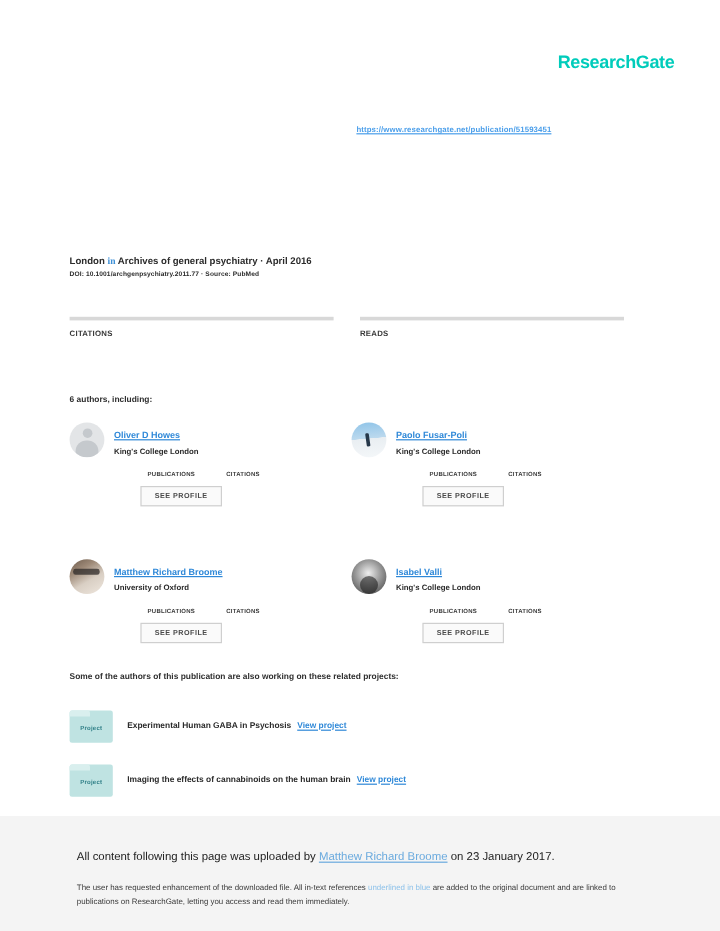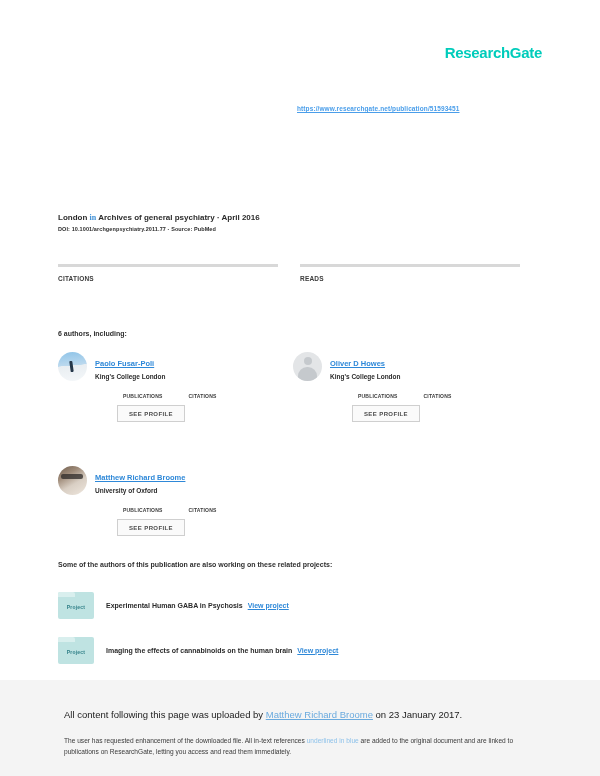--- a/index.html
+++ b/index.html
@@ -21,21 +21,21 @@
     width: 600px;
     height: 670px;
     background: #ffffff;
     box-sizing: border-box;
   }
 
   
   .rg-logo {
     position: absolute;
     top: 44px;
-    right: 58px;
+    right: 38px;
     font-size: 15px;
     font-weight: bold;
     letter-spacing: -0.3px;
     color: #00ccbb;
     white-space: nowrap;
   }
 
   .seeprofile-url {
     position: absolute;
     top: 105px;
@@ -380,42 +380,42 @@
       <div class="stat-value"></div>
       <div class="stat-label">READS</div>
     </div>
   </div>
 
   <div class="authors-heading">6 authors, including:</div>
 
   <div class="authors-grid">
 
     <div class="author">
+      <div class="avatar blank"></div>
+      <div class="author-body">
+        <a class="author-name" href="#">Oliver D Howes</a>
+        <div class="author-affil">King's College London</div>
+        <div class="author-stats">
+          <div>
+            <div class="astat-value"></div>
+            <div class="astat-label">PUBLICATIONS</div>
+          </div>
+          <div>
+            <div class="astat-value"></div>
+            <div class="astat-label">CITATIONS</div>
+          </div>
+        </div>
+        <div class="see-profile">SEE PROFILE</div>
+      </div>
+    </div>
+
+    <div class="author">
       <div class="avatar ski"></div>
       <div class="author-body">
         <a class="author-name" href="#">Paolo Fusar-Poli</a>
-        <div class="author-affil">King's College London</div>
-        <div class="author-stats">
-          <div>
-            <div class="astat-value"></div>
-            <div class="astat-label">PUBLICATIONS</div>
-          </div>
-          <div>
-            <div class="astat-value"></div>
-            <div class="astat-label">CITATIONS</div>
-          </div>
-        </div>
-        <div class="see-profile">SEE PROFILE</div>
-      </div>
-    </div>
-
-    <div class="author">
-      <div class="avatar blank"></div>
-      <div class="author-body">
-        <a class="author-name" href="#">Oliver D Howes</a>
         <div class="author-affil">King's College London</div>
         <div class="author-stats">
           <div>
             <div class="astat-value"></div>
             <div class="astat-label">PUBLICATIONS</div>
           </div>
           <div>
             <div class="astat-value"></div>
             <div class="astat-label">CITATIONS</div>
           </div>
@@ -436,20 +436,38 @@
           </div>
           <div>
             <div class="astat-value"></div>
             <div class="astat-label">CITATIONS</div>
           </div>
         </div>
         <div class="see-profile">SEE PROFILE</div>
       </div>
     </div>
 
+    <div class="author">
+      <div class="avatar bw"></div>
+      <div class="author-body">
+        <a class="author-name" href="#">Isabel Valli</a>
+        <div class="author-affil">King's College London</div>
+        <div class="author-stats">
+          <div>
+            <div class="astat-value"></div>
+            <div class="astat-label">PUBLICATIONS</div>
+          </div>
+          <div>
+            <div class="astat-value"></div>
+            <div class="astat-label">CITATIONS</div>
+          </div>
+        </div>
+        <div class="see-profile">SEE PROFILE</div>
+      </div>
+    </div>
 
   </div>
 
   <div class="projects-heading">Some of the authors of this publication are also working on these related projects:</div>
 
   <div class="projects">
     <div class="project-row">
       <div class="folder">
         <div class="folder-label">Project</div>
       </div>

